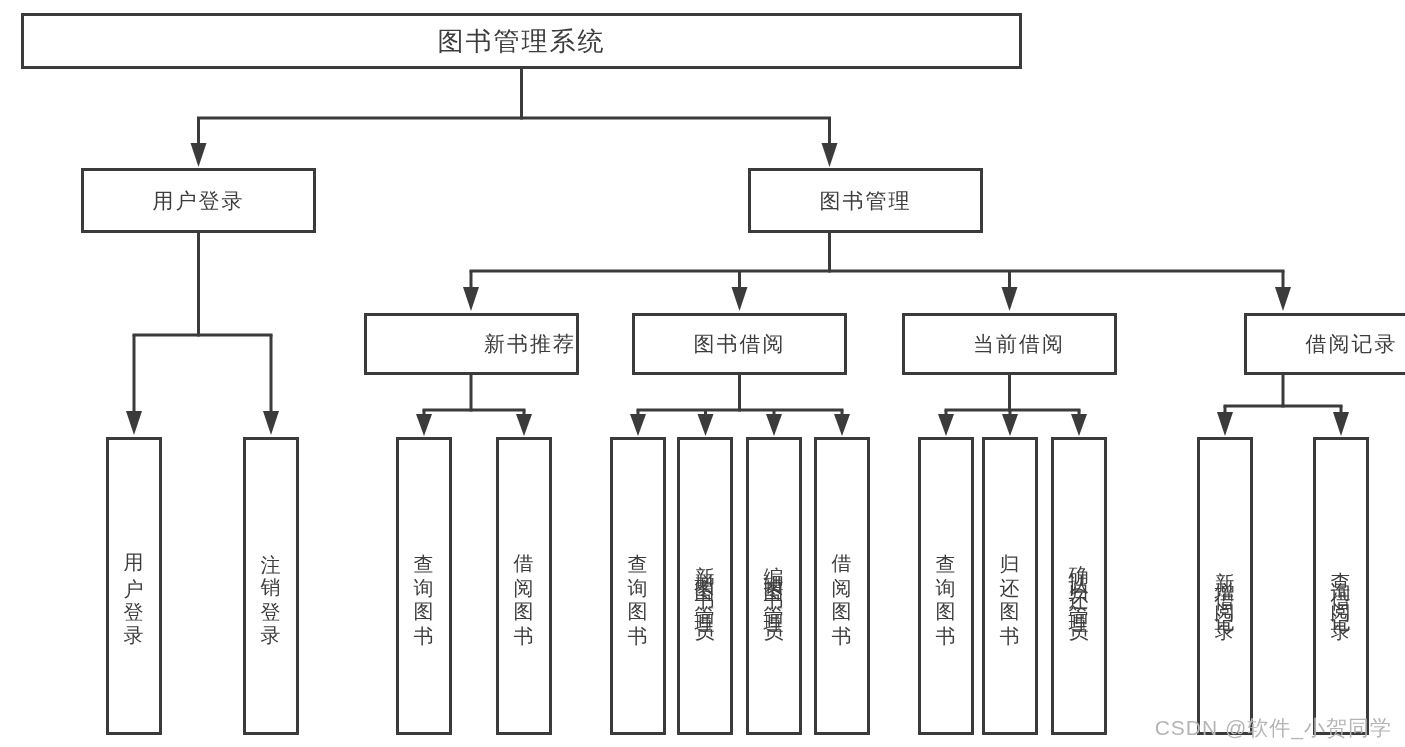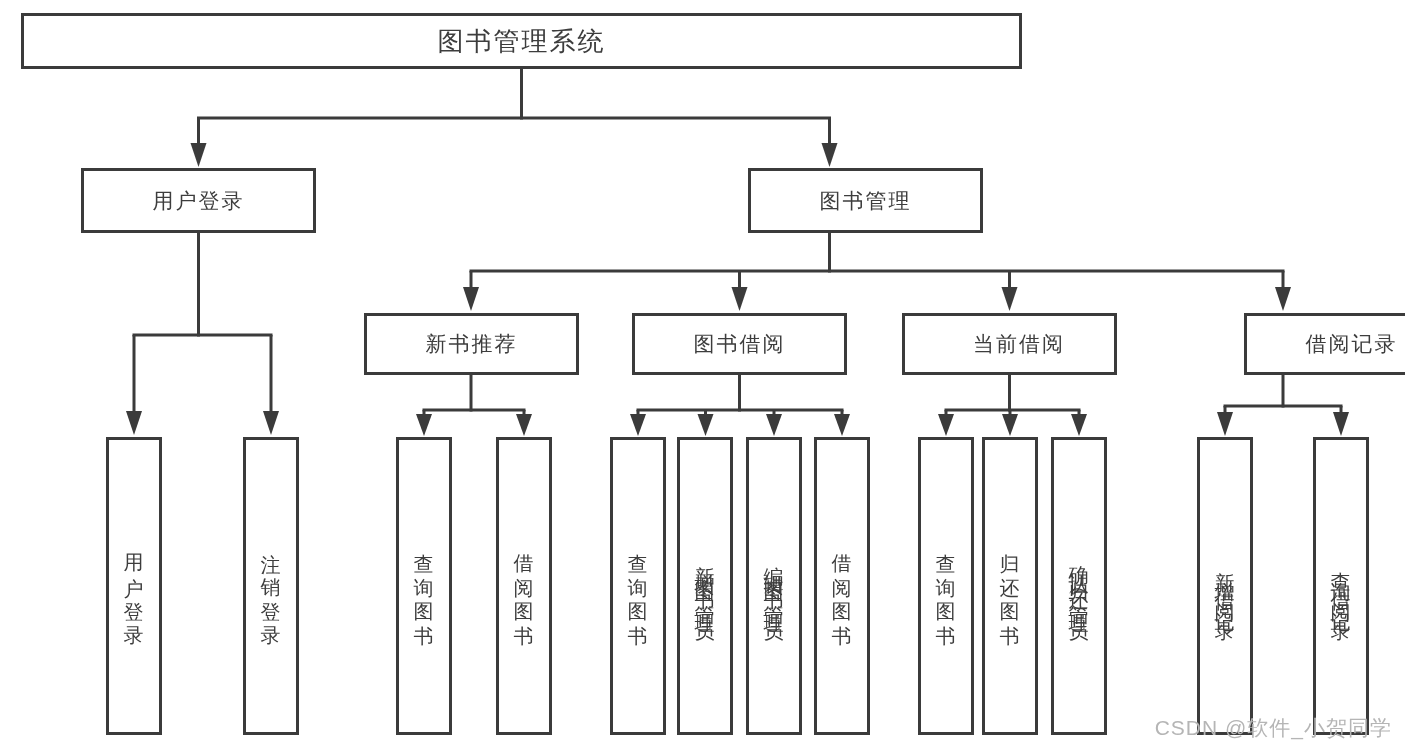--- a/index.html
+++ b/index.html
@@ -33,21 +33,21 @@
     letter-spacing:2px;
   }
   
   .lv1{left:21px;top:13px;width:1001px;height:56px;font-size:26px;}
   
   .lv2{top:168px;width:235px;height:65px;font-size:21px;}
   .lv2.a{left:81px;}
   .lv2.b{left:712px;margin-left:36px;}
   
   .lv3{top:313px;width:215px;height:62px;font-size:21px;}
-  .lv3.a{left:364px;}
+  .lv3.a{left:364px;justify-content:flex-end;}
   .lv3.b{left:632px;}
   .lv3.c{left:902px;padding-left:19px;}
   .lv3.d{left:1244px;}
   
   .lv4{top:437px;width:56px;height:298px;}
   .lv4 span{
     writing-mode:vertical-rl;
     text-orientation:mixed;
     font-size:20px;
     line-height:1;

